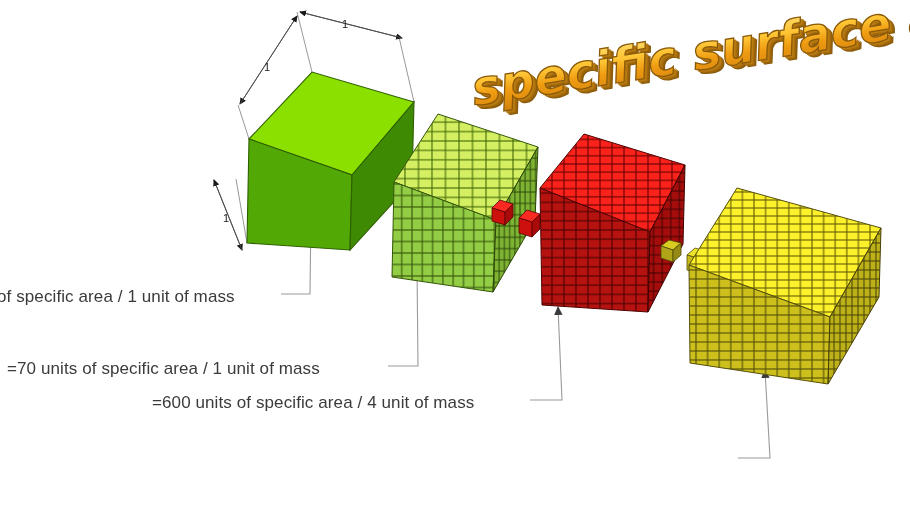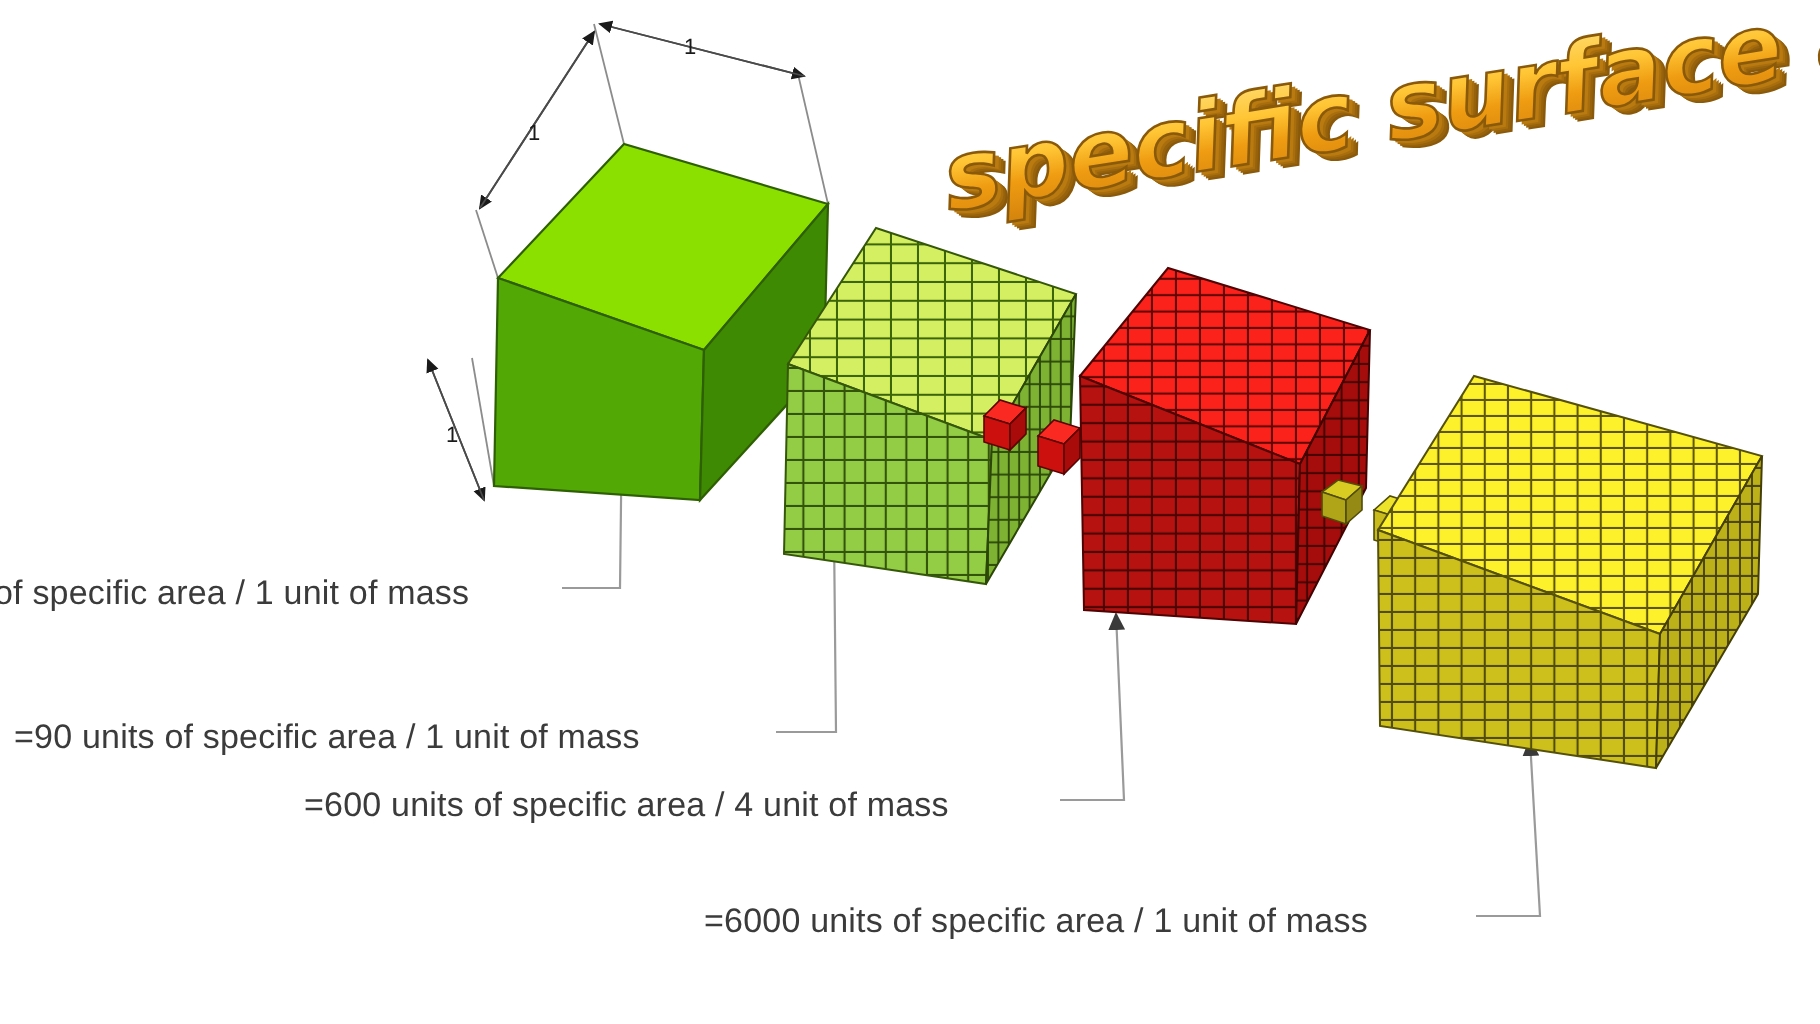--- a/index.html
+++ b/index.html
@@ -184,17 +184,16 @@
         <text id="t-main" x="470" y="76" font-family="'DejaVu Sans','Liberation Sans',sans-serif" font-size="48" font-weight="bold" font-style="italic" fill="url(#titleGrad)" stroke="#8a5a0a" stroke-width="1.3">specific surface area</text>
       </g>
     </g>
   </svg>
 
   <span class="dim-num" style="left:342px; top:18px;">1</span>
   <span class="dim-num" style="left:264px; top:61px;">1</span>
   <span class="dim-num" style="left:223px; top:212px;">1</span>
 
   <span class="label-text" style="left:-3px; top:287px;">of specific area / 1 unit of mass</span>
-  <span class="label-text" style="left:7px; top:359px;">=90 units of specific area / 1 unit of mass</span>
+  <span class="label-text" style="left:7px; top:359px;">=70 units of specific area / 1 unit of mass</span>
   <span class="label-text" style="left:152px; top:393px;">=600 units of specific area / 4 unit of mass</span>
-  <span class="label-text" style="left:352px; top:451px;">=6000 units of specific area / 1 unit of mass</span>
 
 </div>
 
 </body></html>

